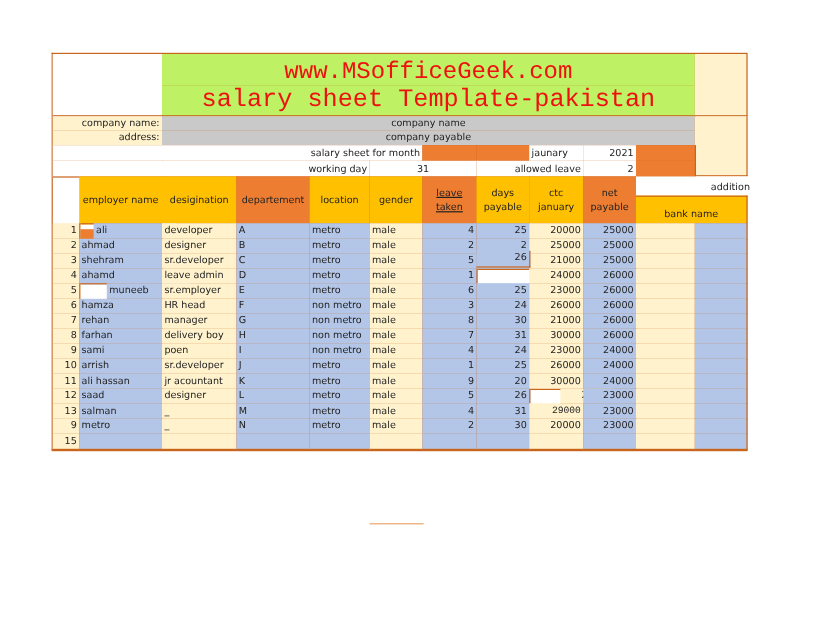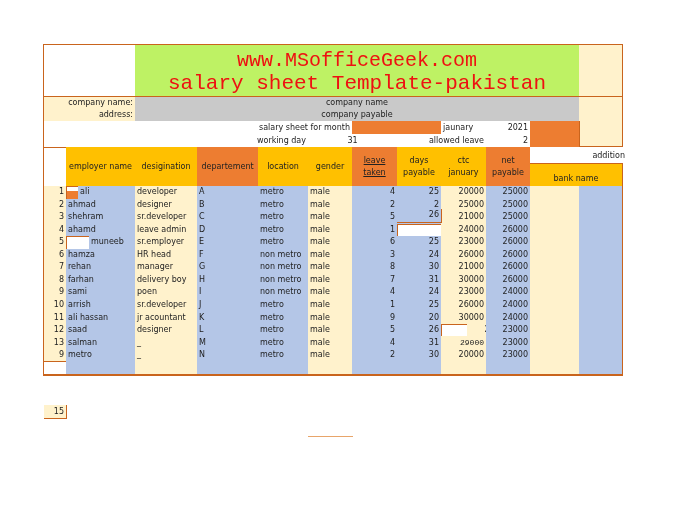--- a/index.html
+++ b/index.html
@@ -257,21 +257,21 @@
         <div class="c bl" style="left: 258px; top: 348.9px; width: 51px; height: 13.5px;">metro</div>
         <div class="c cr" style="left: 308px; top: 348.9px; width: 45px; height: 13.5px;">male</div>
         <div class="c bl r" style="left: 352px; top: 348.9px; width: 46px; height: 13.5px;">2</div>
         <div class="c bl r" style="left: 397px; top: 348.9px; width: 45px; height: 13.5px;">30</div>
         <div class="c cr r" style="left: 441px; top: 348.9px; width: 46px; height: 13.5px;">20000</div>
         <div class="c bl r" style="left: 486px; top: 348.9px; width: 45px; height: 13.5px;">23000</div>
         <div class="c cr" style="left: 530px; top: 348.9px; width: 50px; height: 13.5px;"></div>
         <div class="c bl" style="left: 579px; top: 348.9px; width: 44px; height: 13.5px;"></div>
       </div>
       <div>
-        <div class="c cr r" style="left: 44px; top: 361.4px; width: 23px; height: 13.5px; margin-top: 44px;">15</div>
+        <div class="c cr r" style="left: 44px; top: 361.4px; width: 23px; height: 13.5px;">15</div>
         <div class="c bl" style="left: 66px; top: 361.4px; width: 70px; height: 13.5px;"></div>
         <div class="c cr" style="left: 135px; top: 361.4px; width: 63px; height: 13.5px;"></div>
         <div class="c bl" style="left: 197px; top: 361.4px; width: 62px; height: 13.5px;"></div>
         <div class="c bl" style="left: 258px; top: 361.4px; width: 51px; height: 13.5px;"></div>
         <div class="c cr" style="left: 308px; top: 361.4px; width: 45px; height: 13.5px;"></div>
         <div class="c bl r" style="left: 352px; top: 361.4px; width: 46px; height: 13.5px;"></div>
         <div class="c bl r" style="left: 397px; top: 361.4px; width: 45px; height: 13.5px;"></div>
         <div class="c cr r" style="left: 441px; top: 361.4px; width: 46px; height: 13.5px;"></div>
         <div class="c bl r" style="left: 486px; top: 361.4px; width: 45px; height: 13.5px;"></div>
         <div class="c cr" style="left: 530px; top: 361.4px; width: 50px; height: 13.5px;"></div>

